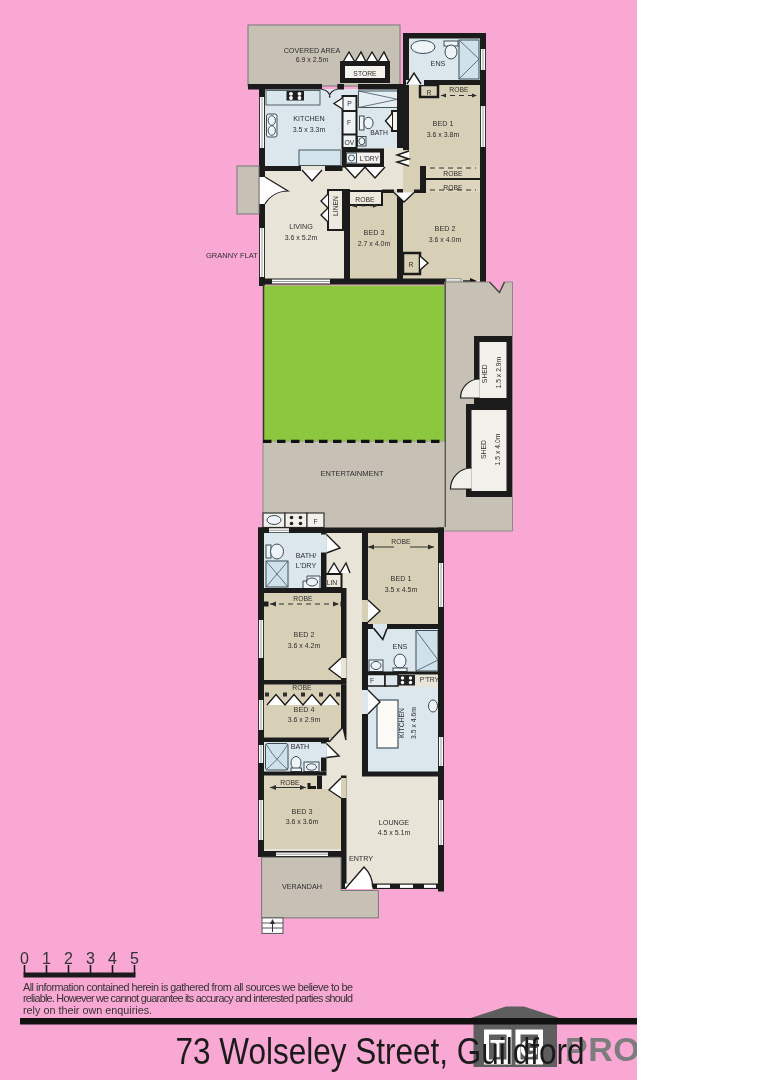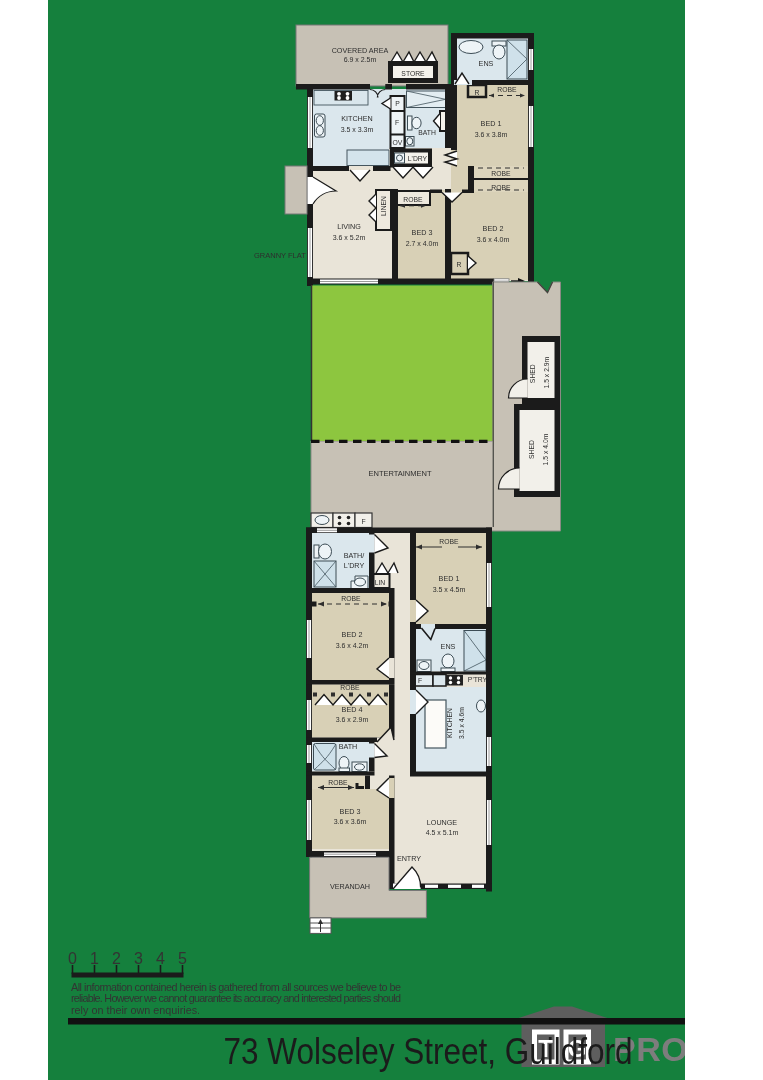--- a/index.html
+++ b/index.html
@@ -1,17 +1,17 @@
 <!DOCTYPE html>
 <html><head>
 <meta charset="utf-8">
 <style>
   html,body{margin:0;padding:0;background:#ffffff;}
-  #page{position:relative;width:637px;height:1080px;background:#15803d;overflow:hidden;
-        font-family:"Liberation Sans", sans-serif;margin-left:48px;}
+  #page{position:relative;width:637px;height:1080px;background:#f9a8d4;overflow:hidden;
+        font-family:"Liberation Sans", sans-serif;}
   svg{position:absolute;left:0;top:0;}
   text{font-family:"Liberation Sans", sans-serif;fill:#333;}
   .rm{font-size:7.2px;fill:#2e2e2e;}
   .dim{font-size:7px;fill:#2e2e2e;}
   .sm{font-size:6.8px;fill:#2e2e2e;}
   .wall{fill:#1b1b1b;}
   .grey{fill:#c7c1b5;}
   .cream{fill:#e9e4d8;}
   .beige{fill:#d8d0b6;}
   .blue{fill:#dbe7ed;}

